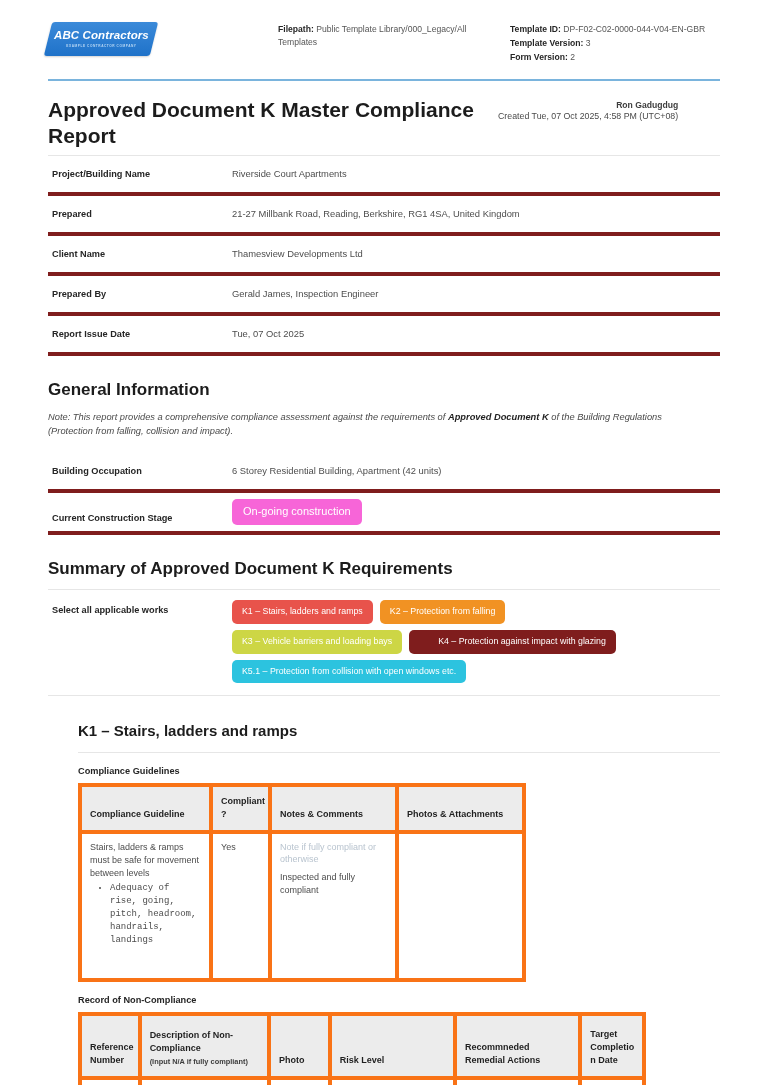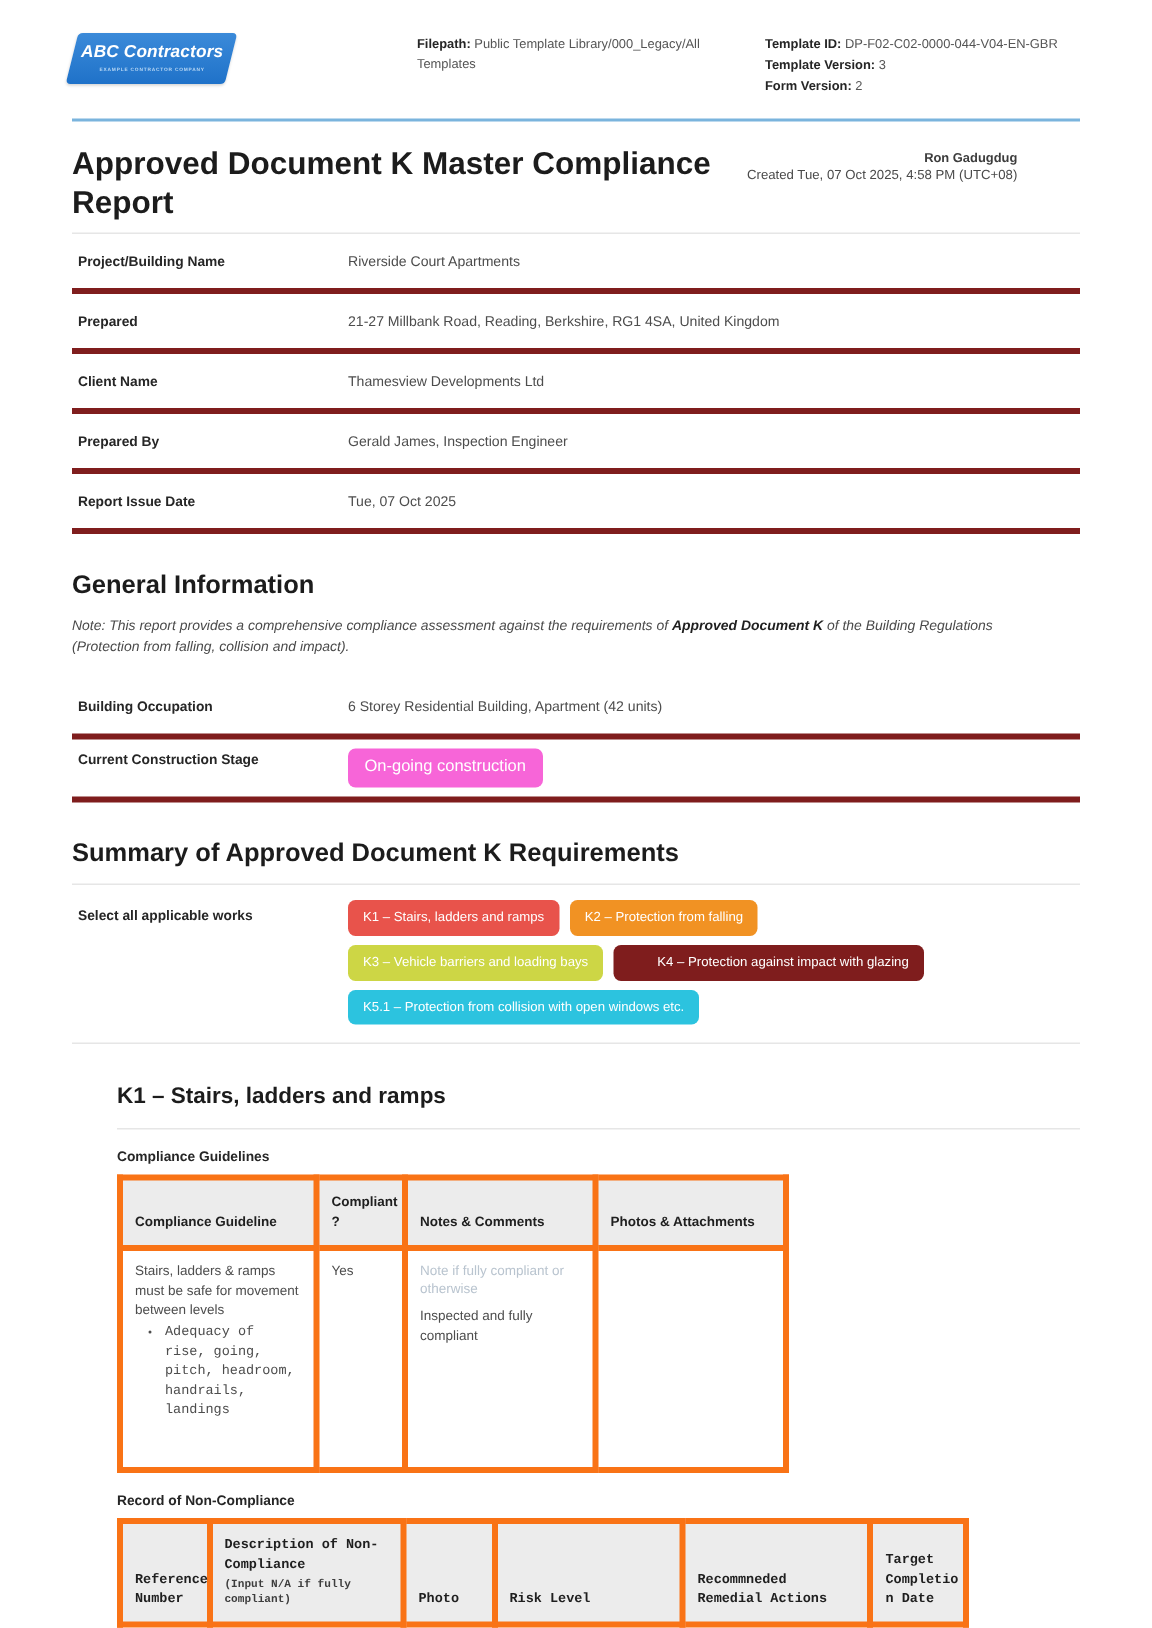--- a/index.html
+++ b/index.html
@@ -142,21 +142,21 @@
     color: #262626;
     line-height: 1.4;
     padding-top: 1px;
   }
   .field-value {
     flex: 1 1 auto;
     font-size: 9.4px;
     color: #4d4d4d;
     line-height: 1.45;
   }
-  .field-row.pill-row { padding: 6px 0 6px 4px; align-items: flex-start; }
+  .field-row.pill-row { padding: 6px 0 6px 4px; align-items: flex-end; }
 
   
   .section-h {
     font-size: 17px;
     font-weight: bold;
     color: #1c1c1c;
     margin: 24px 0 10px 0;
     line-height: 1.2;
   }
   .section-h.sub-h {
@@ -276,21 +276,21 @@
   .notes-value { margin: 0; color: #4d4d4d; }
 
   
   table.nc { width: 568px; }
   table.nc col.n1 { width: 59px; }
   table.nc col.n2 { width: 128px; }
   table.nc col.n3 { width: 60px; }
   table.nc col.n4 { width: 124px; }
   table.nc col.n5 { width: 124px; }
   table.nc col.n6 { width: 63px; }
-  table.nc th { height: 64px; font-family: Liberation Mono, monospace; }
+  table.nc th { height: 64px; }
   table.nc td { height: 26px; margin-left: 40px; }
   .th-sub {
     display: block;
     font-size: 7.4px;
     font-weight: bold;
     color: #3d3d3d;
     margin-top: 2px;
   }
 </style>
 </head>

